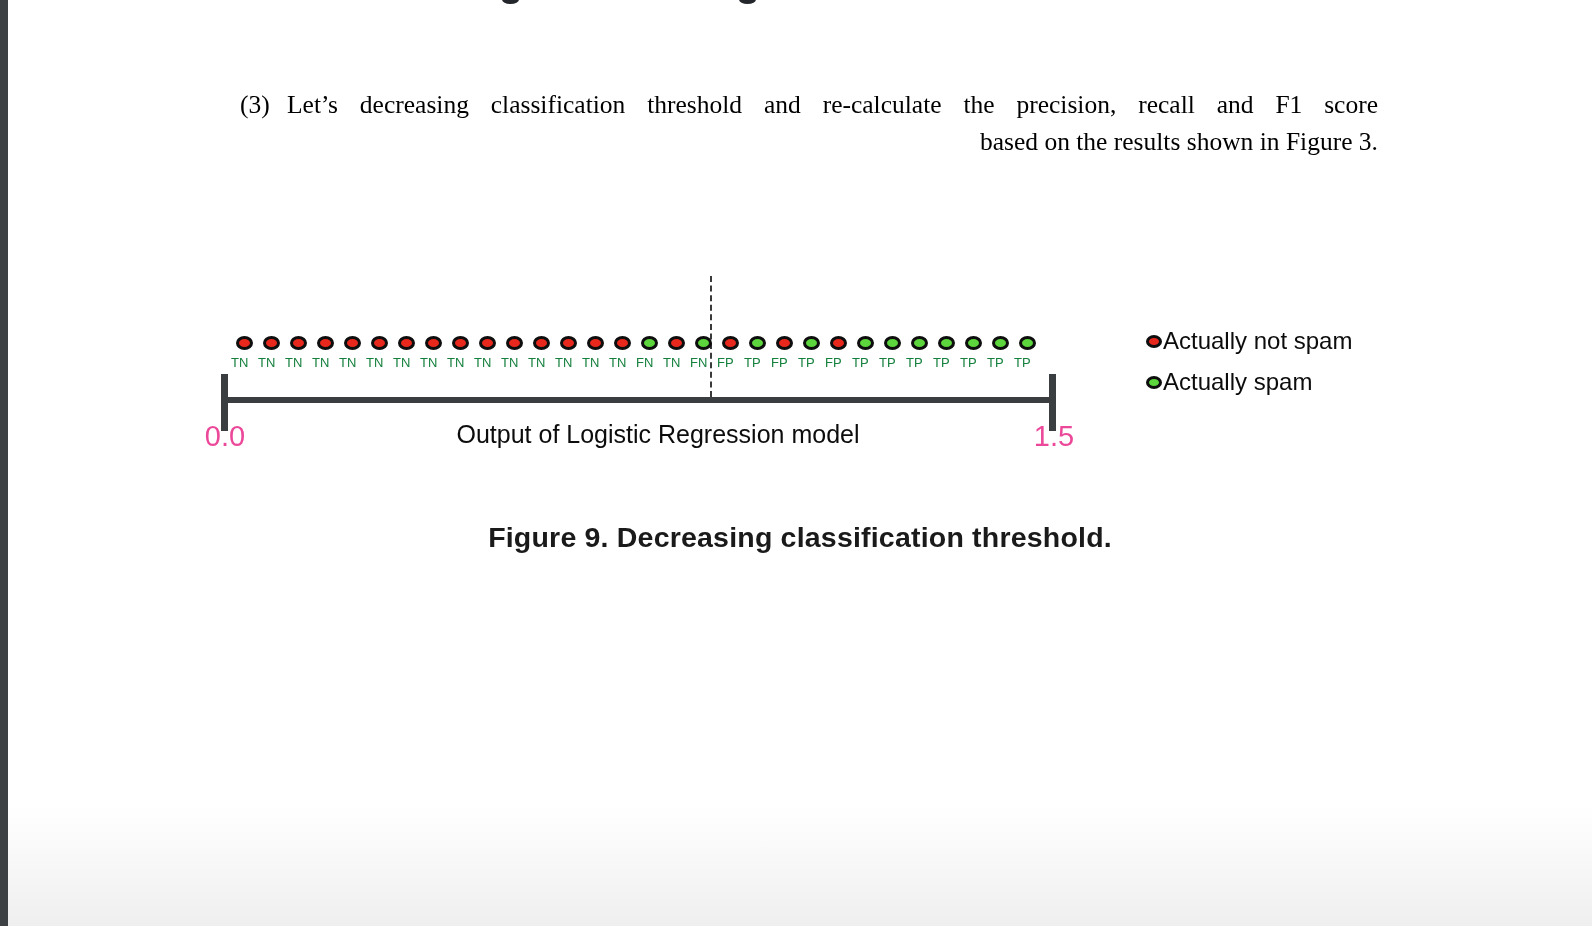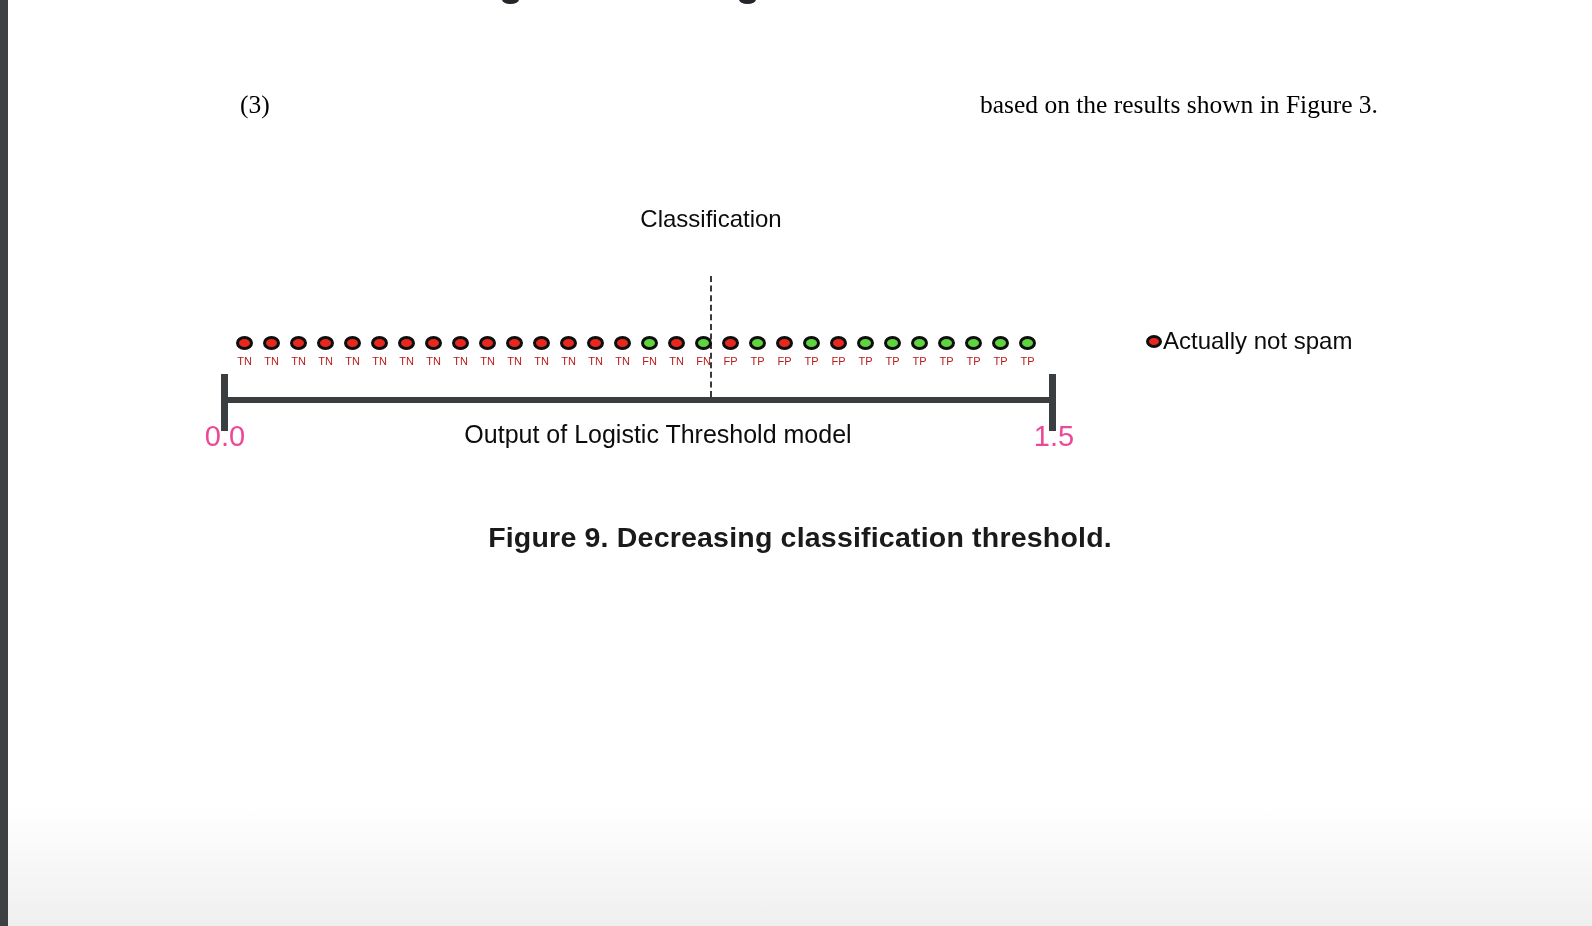--- a/index.html
+++ b/index.html
@@ -38,22 +38,22 @@
     left: 710px; top: 276px; height: 121px; width: 0;
     border-left: 2px dashed #3a3a3a;
   }
   .dots-row { left: 236px; top: 336px; display: flex; gap: 10px; }
   .dot {
     width: 17px; height: 14px; border: 3px solid #0e0e0e; border-radius: 50%;
     box-sizing: border-box;
   }
   .labels-row { left: 231px; top: 355px; display: flex; }
   .pt-label {
-    width: 27px; text-align: center;
-    font-size: 11px; color: #b91c1c; white-space: nowrap;
+    width: 27px; text-align: left;
+    font-size: 13px; color: #15803d; white-space: nowrap;
   }
   .axis-line { left: 224px; top: 397px; width: 828px; height: 6px; background: #3b3e40; }
   .axis-cap { top: 374px; width: 7px; height: 57px; background: #3b3e40; }
   .cap-left { left: 221px; }
   .cap-right { left: 1049px; }
   .axis-num { top: 420px; width: 56px; text-align: center; font-size: 29px; color: #ec4899; }
   .num-min { left: 197px; }
   .num-max { left: 1026px; }
   .axis-title { left: 258px; top: 420px; width: 800px; text-align: center; font-size: 25px; color: #0c0c0c; }
 
@@ -75,27 +75,27 @@
 </head>
 <body>
 
 <div class="abs edge-bar"></div>
 <div class="abs frag" style="left:502px"></div>
 <div class="abs frag" style="left:739px"></div>
 
 <div class="abs para">
   <span class="num">(3)</span>
   <div class="body">
+    <div class="l1">Let’s decreasing classification threshold and re-calculate the precision, recall and F1 score</div>
     <div class="l2">based on the results shown in Figure 3.</div>
   </div>
 </div>
 
 <div>
   <div class="abs thr-label">
-    <div>Classification</div>
   </div>
 
   <div class="abs thr-line"></div>
 
   <div class="abs dots-row" id="dots-row">
       <div class="dot" style="background: rgb(232, 40, 28);"></div>
       <div class="dot" style="background: rgb(232, 40, 28);"></div>
       <div class="dot" style="background: rgb(232, 40, 28);"></div>
       <div class="dot" style="background: rgb(232, 40, 28);"></div>
       <div class="dot" style="background: rgb(232, 40, 28);"></div>
@@ -156,23 +156,27 @@
       <div class="pt-label">TP</div>
       <div class="pt-label">TP</div>
       <div class="pt-label">TP</div>
     </div>
 
   <div class="abs axis-line"></div>
   <div class="abs axis-cap cap-left"></div>
   <div class="abs axis-cap cap-right"></div>
   <div class="abs axis-num num-min">0.0</div>
   <div class="abs axis-num num-max">1.5</div>
-  <div class="abs axis-title">Output of Logistic Threshold model</div>
+  <div class="abs axis-title">Output of Logistic Regression model</div>
 
   <div class="abs legend" id="legend">
       <div class="legend-row">
         <div class="legend-dot" style="background: rgb(232, 40, 28);"></div>
         <div class="legend-text">Actually not spam</div>
+      </div>
+      <div class="legend-row">
+        <div class="legend-dot" style="background: rgb(92, 214, 60);"></div>
+        <div class="legend-text">Actually spam</div>
       </div>
     </div>
 
   <div class="abs caption">Figure 9. Decreasing classification threshold.</div>
 </div>
 
 </body></html>

